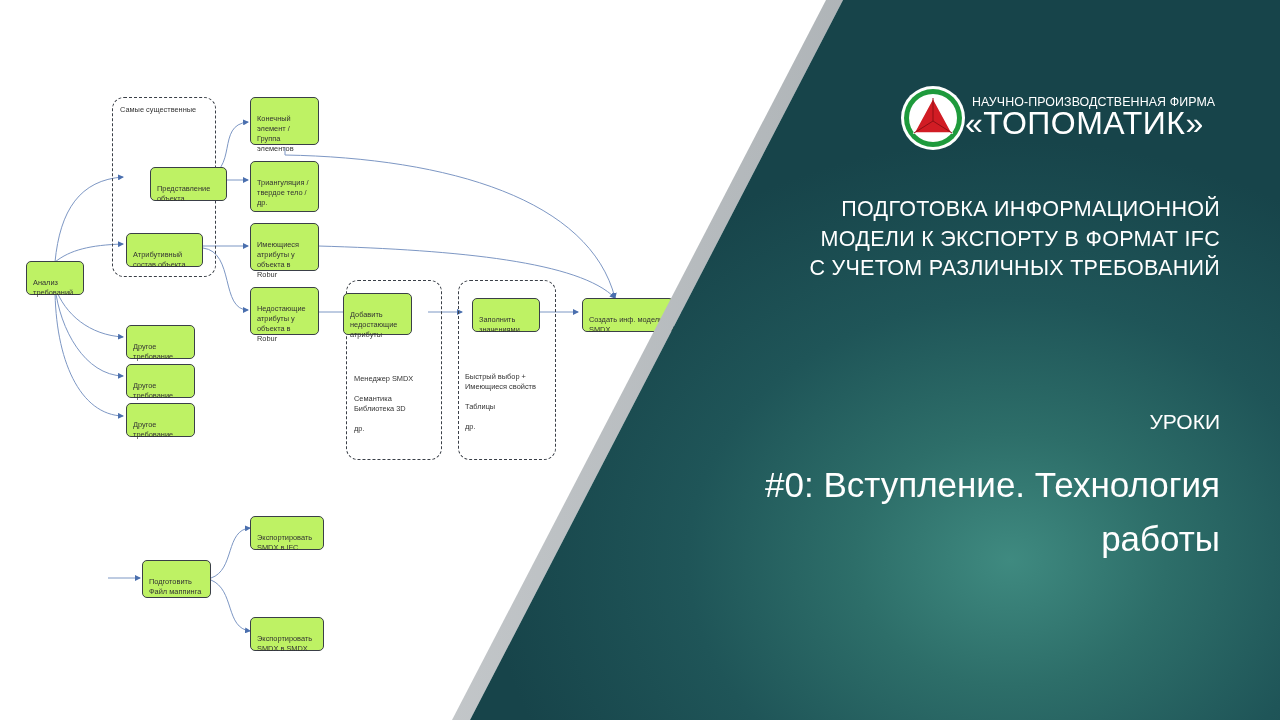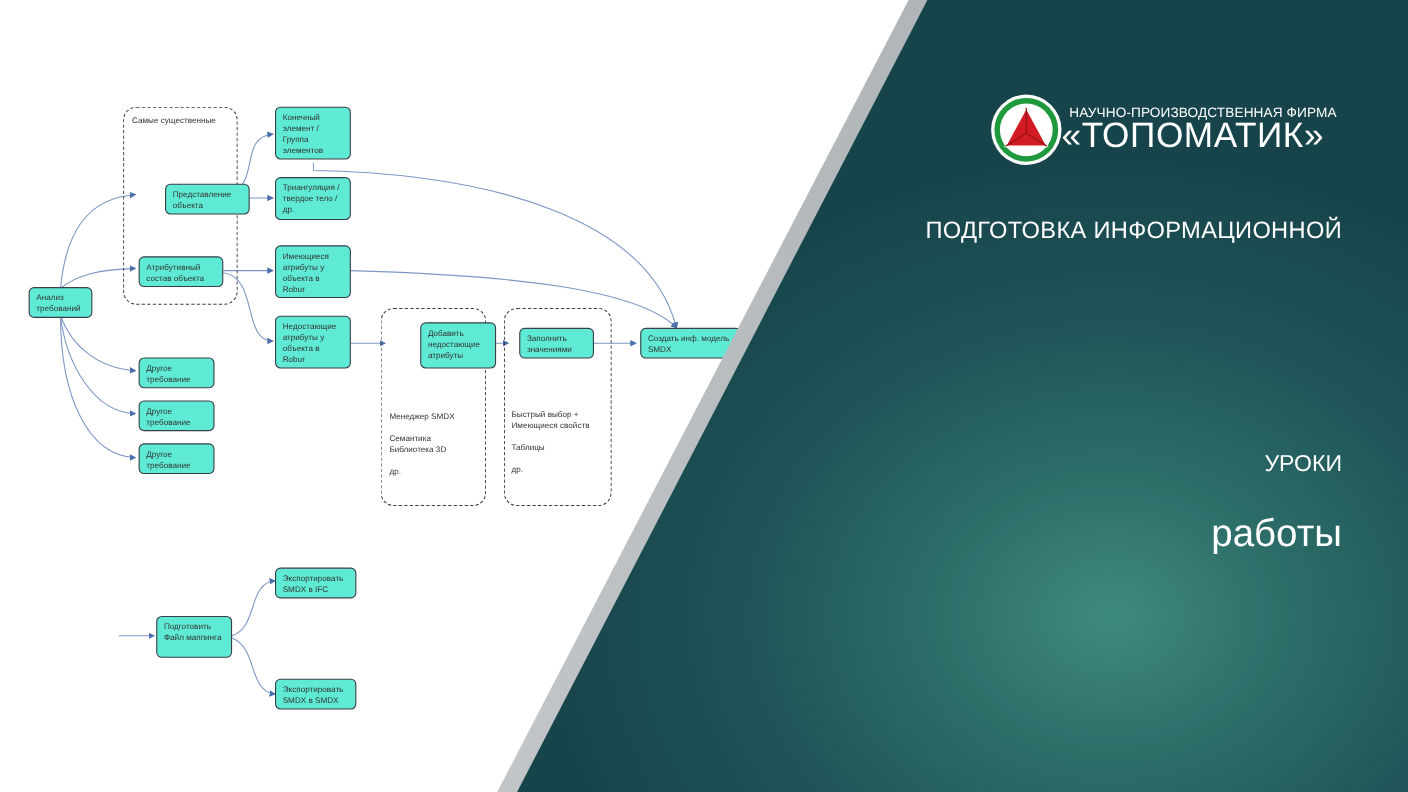--- a/index.html
+++ b/index.html
@@ -1,18 +1,18 @@
 <!DOCTYPE html>
 <html><head>
 <meta charset="utf-8">
 <style>
   html,body{margin:0;padding:0;}
   body{width:1280px;height:720px;overflow:hidden;position:relative;background:#fff;font-family:"Liberation Sans",sans-serif;}
   #diagram{position:absolute;left:0;top:0;width:1280px;height:720px;}
-  .box{position:absolute;background:#5eead4;border:1.4px solid #3a3f47;border-radius:5px;font-size:7.4px;line-height:10px;color:#333;padding:4px 6px;box-sizing:border-box;}
+  .box{position:absolute;background:#bef264;border:1.4px solid #3a3f47;border-radius:5px;font-size:7.4px;line-height:10px;color:#333;padding:16px 6px;box-sizing:border-box;}
   .dash{position:absolute;border:1.5px dashed #3a3f47;border-radius:12px;box-sizing:border-box;}
   .note{position:absolute;font-size:7.4px;line-height:10px;color:#333;}
   #right-panel{position:absolute;left:0;top:0;width:1280px;height:720px;
     clip-path:polygon(843px 0,1280px 0,1280px 720px,470px 720px);
     background:radial-gradient(ellipse 520px 420px at 1010px 560px,#3f8a80 0%,#2d6e69 30%,#1f5558 62%,#17444a 100%);}
   #shadow-edge{position:absolute;left:0;top:0;width:1280px;height:720px;
     clip-path:polygon(826px 0,843px 0,470px 720px,452px 720px);
     background:linear-gradient(90deg,#d8dadc,#9aa1a5);}
   .logo{position:absolute;left:900px;top:85px;width:66px;height:66px;}
   .logo-sub{position:absolute;left:972px;top:95px;color:#fff;font-size:12.4px;letter-spacing:0.1px;white-space:nowrap;}
@@ -57,27 +57,27 @@
   <div class="dash" style="left:112px;top:97px;width:104px;height:180px;">
     <div class="note" style="left:7px;top:7px;">Самые существенные</div>
   </div>
   <div class="dash" style="left:346px;top:280px;width:96px;height:180px;"></div>
   <div class="dash" style="left:458px;top:280px;width:98px;height:180px;"></div>
 
   <div class="box" style="left:26px;top:261px;width:58px;height:28px;">Анализ требований</div>
   <div class="box" style="left:126px;top:167px;width:77px;height:28px;margin-left:24px;">Представление объекта</div>
   <div class="box" style="left:126px;top:233px;width:77px;height:28px;">Атрибутивный состав объекта</div>
   <div class="box" style="left:250px;top:97px;width:69px;height:48px;">Конечный элемент / Группа элементов</div>
-  <div class="box" style="left:250px;top:161px;width:69px;height:39px;">Триангуляция / твердое тело / др.</div>
+  <div class="box" style="left:250px;top:161px;width:69px;height:51px;">Триангуляция / твердое тело / др.</div>
   <div class="box" style="left:250px;top:223px;width:69px;height:48px;">Имеющиеся атрибуты у объекта в Robur</div>
   <div class="box" style="left:250px;top:287px;width:69px;height:48px;">Недостающие атрибуты у объекта в Robur</div>
   <div class="box" style="left:126px;top:325px;width:69px;height:28px;">Другое требование</div>
   <div class="box" style="left:126px;top:364px;width:69px;height:28px;">Другое требование</div>
   <div class="box" style="left:126px;top:403px;width:69px;height:28px;">Другое требование</div>
-  <div class="box" style="left:382px;top:293px;width:69px;height:42px;">Добавить недостающие атрибуты</div>
+  <div class="box" style="left:343px;top:293px;width:69px;height:42px;">Добавить недостающие атрибуты</div>
   <div class="box" style="left:472px;top:298px;width:68px;height:28px;">Заполнить значениями</div>
   <div class="box" style="left:582px;top:298px;width:92px;height:28px;">Создать инф. модель SMDX</div>
   <div class="box" style="left:142px;top:560px;width:69px;height:38px;">Подготовить Файл маппинга</div>
   <div class="box" style="left:250px;top:516px;width:74px;height:28px;">Экспортировать SMDX в IFC</div>
   <div class="box" style="left:250px;top:617px;width:74px;height:28px;">Экспортировать SMDX в SMDX</div>
 
   <div class="note" style="left:354px;top:374px;">
     <div>Менеджер SMDX</div>
     <div style="margin-top:10px">Семантика</div>
     <div style="margin-top:0">Библиотека 3D</div>
@@ -99,17 +99,20 @@
   <circle cx="33" cy="33" r="29" fill="#1e9a3c"></circle>
   <circle cx="33" cy="33" r="24" fill="#fff"></circle>
   <path d="M33,13 L52,48 L14,48 Z" fill="#d11c24" stroke="#fff" stroke-width="1.5"></path>
   <path d="M33,13 L33,36 M33,36 L52,48 M33,36 L14,48" stroke="#8e0f14" stroke-width="1" fill="none"></path>
 </svg>
 <div class="logo-sub">НАУЧНО-ПРОИЗВОДСТВЕННАЯ ФИРМА</div>
 <div class="logo-name">«ТОПОМАТИК»</div>
 
 <div class="head subtitle">
   <div>ПОДГОТОВКА ИНФОРМАЦИОННОЙ</div>
+  <div>МОДЕЛИ К ЭКСПОРТУ В ФОРМАТ IFC</div>
+  <div>С УЧЕТОМ РАЗЛИЧНЫХ ТРЕБОВАНИЙ</div>
 </div>
 <div class="head lessons">УРОКИ</div>
 <div class="head title">
+  <div>#0: Вступление. Технология</div>
   <div>работы</div>
 </div>
 
 </body></html>

